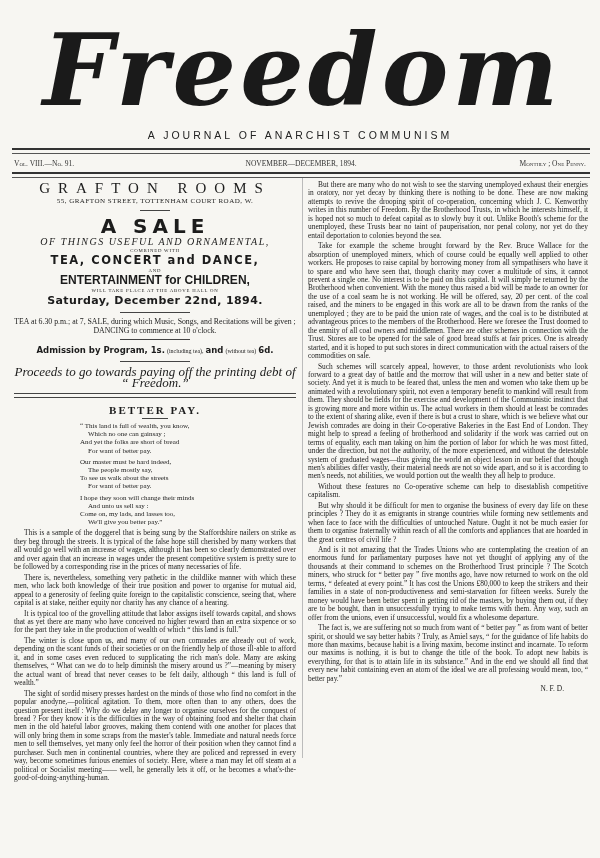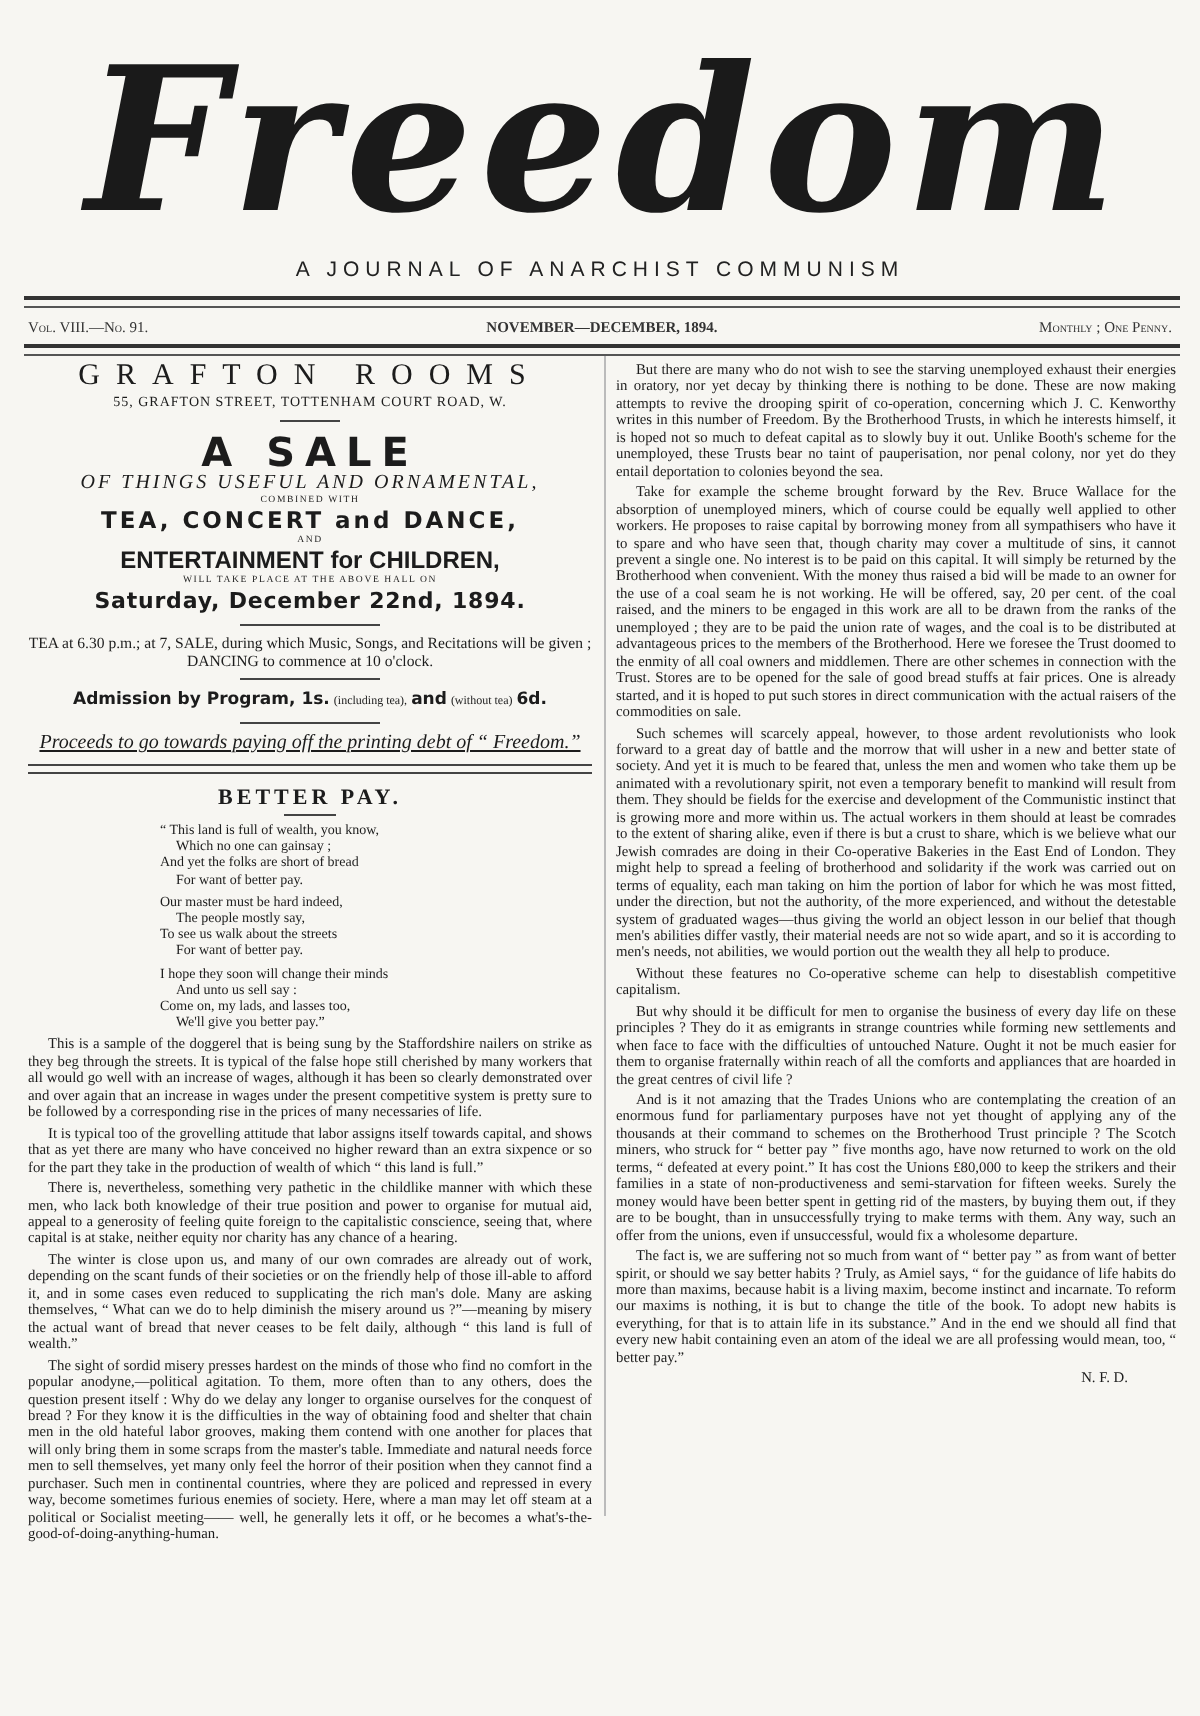--- a/index.html
+++ b/index.html
@@ -27,21 +27,21 @@
     .rule-double {
       position: absolute; left: 12px; width: 578px; height: 3px;
       border-top: 2px solid #333; border-bottom: 1px solid #555;
     }
     .dateline {
       position: absolute; left: 14px; top: 159px; width: 574px; height: 12px;
       font-size: 7.5px; color: #333;
     }
     .dateline span { position: absolute; top: 0; }
     .dl-vol { left: 0; font-variant: small-caps; }
-    .dl-date { left: 0; width: 574px; text-align: center; font-weight: bold; }
+    .dl-date { left: 0; width: 574px; text-align: center; }
     .dl-price { right: 2px; font-variant: small-caps; }
     .col {
       position: absolute; top: 178px; height: 680px;
       font-size: 7.4px; line-height: 8.45px; text-align: justify;
     }
     .col-left { left: 14px; width: 282px; }
     .col-right { left: 308px; width: 280px; top: 181px; }
     .col-divider {
       position: absolute; left: 302px; top: 178px; width: 1px; height: 580px;
       background: #bbb;
@@ -68,21 +68,21 @@
       font-size: 12px; line-height: 13px;
     }
     .ad-sat {
       font-family: "DejaVu Sans", sans-serif; font-weight: bold;
       font-size: 11px; letter-spacing: 0.4px; line-height: 14px;
     }
     .ad-details { font-size: 7.8px; line-height: 9px; text-align: center; margin: 3px 0; }
     .ad-admission { font-size: 8px; line-height: 12px; }
     .ad-admission b { font-family: "DejaVu Sans", sans-serif; font-size: 8.5px; }
     .ad-admission small { font-size: 6px; }
-    .ad-proceeds { font-style: italic; font-size: 10px; line-height: 11px; text-decoration: underline; }
+    .ad-proceeds { font-style: italic; font-size: 13px; line-height: 11px; }
     .rule-full { height: 3px; border-top: 1px solid #444; border-bottom: 1px solid #444; margin: 5px 0; }
     .article-title {
       font-family: Liberation Serif, serif; font-weight: bold;
       font-size: 11px; letter-spacing: 2px; line-height: 14px; text-align: center;
     }
     .poem { margin: 3px 0 3px 66px; font-size: 7px; line-height: 8.2px; }
     .poem .stanza { margin-bottom: 3px; }
     .poem .ind { padding-left: 8px; }
     p { margin: 0 0 2px 0; text-indent: 10px; }
     .sig { text-align: right; padding-right: 24px; margin-top: 2px; }
@@ -148,22 +148,22 @@
       <div class="ind">For want of better pay.</div>
     </div>
     <div class="stanza">
       <div>I hope they soon will change their minds</div>
       <div class="ind">And unto us sell say :</div>
       <div>Come on, my lads, and lasses too,</div>
       <div class="ind">We'll give you better pay.”</div>
     </div>
   </div>
   <p>This is a sample of the doggerel that is being sung by the Staffordshire nailers on strike as they beg through the streets. It is typical of the false hope still cherished by many workers that all would go well with an increase of wages, although it has been so clearly demonstrated over and over again that an increase in wages under the present competitive system is pretty sure to be followed by a corresponding rise in the prices of many necessaries of life.</p>
+  <p>There is, nevertheless, something very pathetic in the childlike manner with which these men, who lack both knowledge of their true position and power to organise for mutual aid, appeal to a generosity of feeling quite foreign to the capitalistic conscience, seeing that, where capital is at stake, neither equity nor charity has any chance of a hearing.</p>
   <p>It is typical too of the grovelling attitude that labor assigns itself towards capital, and shows that as yet there are many who have conceived no higher reward than an extra sixpence or so for the part they take in the production of wealth of which “ this land is full.”</p>
-  <p>There is, nevertheless, something very pathetic in the childlike manner with which these men, who lack both knowledge of their true position and power to organise for mutual aid, appeal to a generosity of feeling quite foreign to the capitalistic conscience, seeing that, where capital is at stake, neither equity nor charity has any chance of a hearing.</p>
   <p>The winter is close upon us, and many of our own comrades are already out of work, depending on the scant funds of their societies or on the friendly help of those ill-able to afford it, and in some cases even reduced to supplicating the rich man's dole. Many are asking themselves, “ What can we do to help diminish the misery around us ?”—meaning by misery the actual want of bread that never ceases to be felt daily, although “ this land is full of wealth.”</p>
   <p>The sight of sordid misery presses hardest on the minds of those who find no comfort in the popular anodyne,—political agitation. To them, more often than to any others, does the question present itself : Why do we delay any longer to organise ourselves for the conquest of bread ? For they know it is the difficulties in the way of obtaining food and shelter that chain men in the old hateful labor grooves, making them contend with one another for places that will only bring them in some scraps from the master's table. Immediate and natural needs force men to sell themselves, yet many only feel the horror of their position when they cannot find a purchaser. Such men in continental countries, where they are policed and repressed in every way, become sometimes furious enemies of society. Here, where a man may let off steam at a political or Socialist meeting—— well, he generally lets it off, or he becomes a what's-the-good-of-doing-anything-human.</p>
 </div>
 
 <div class="col col-right">
   <p>But there are many who do not wish to see the starving unemployed exhaust their energies in oratory, nor yet decay by thinking there is nothing to be done. These are now making attempts to revive the drooping spirit of co-operation, concerning which J. C. Kenworthy writes in this number of Freedom. By the Brotherhood Trusts, in which he interests himself, it is hoped not so much to defeat capital as to slowly buy it out. Unlike Booth's scheme for the unemployed, these Trusts bear no taint of pauperisation, nor penal colony, nor yet do they entail deportation to colonies beyond the sea.</p>
   <p>Take for example the scheme brought forward by the Rev. Bruce Wallace for the absorption of unemployed miners, which of course could be equally well applied to other workers. He proposes to raise capital by borrowing money from all sympathisers who have it to spare and who have seen that, though charity may cover a multitude of sins, it cannot prevent a single one. No interest is to be paid on this capital. It will simply be returned by the Brotherhood when convenient. With the money thus raised a bid will be made to an owner for the use of a coal seam he is not working. He will be offered, say, 20 per cent. of the coal raised, and the miners to be engaged in this work are all to be drawn from the ranks of the unemployed ; they are to be paid the union rate of wages, and the coal is to be distributed at advantageous prices to the members of the Brotherhood. Here we foresee the Trust doomed to the enmity of all coal owners and middlemen. There are other schemes in connection with the Trust. Stores are to be opened for the sale of good bread stuffs at fair prices. One is already started, and it is hoped to put such stores in direct communication with the actual raisers of the commodities on sale.</p>
   <p>Such schemes will scarcely appeal, however, to those ardent revolutionists who look forward to a great day of battle and the morrow that will usher in a new and better state of society. And yet it is much to be feared that, unless the men and women who take them up be animated with a revolutionary spirit, not even a temporary benefit to mankind will result from them. They should be fields for the exercise and development of the Communistic instinct that is growing more and more within us. The actual workers in them should at least be comrades to the extent of sharing alike, even if there is but a crust to share, which is we believe what our Jewish comrades are doing in their Co-operative Bakeries in the East End of London. They might help to spread a feeling of brotherhood and solidarity if the work was carried out on terms of equality, each man taking on him the portion of labor for which he was most fitted, under the direction, but not the authority, of the more experienced, and without the detestable system of graduated wages—thus giving the world an object lesson in our belief that though men's abilities differ vastly, their material needs are not so wide apart, and so it is according to men's needs, not abilities, we would portion out the wealth they all help to produce.</p>
   <p>Without these features no Co-operative scheme can help to disestablish competitive capitalism.</p>
   <p>But why should it be difficult for men to organise the business of every day life on these principles ? They do it as emigrants in strange countries while forming new settlements and when face to face with the difficulties of untouched Nature. Ought it not be much easier for them to organise fraternally within reach of all the comforts and appliances that are hoarded in the great centres of civil life ?</p>

